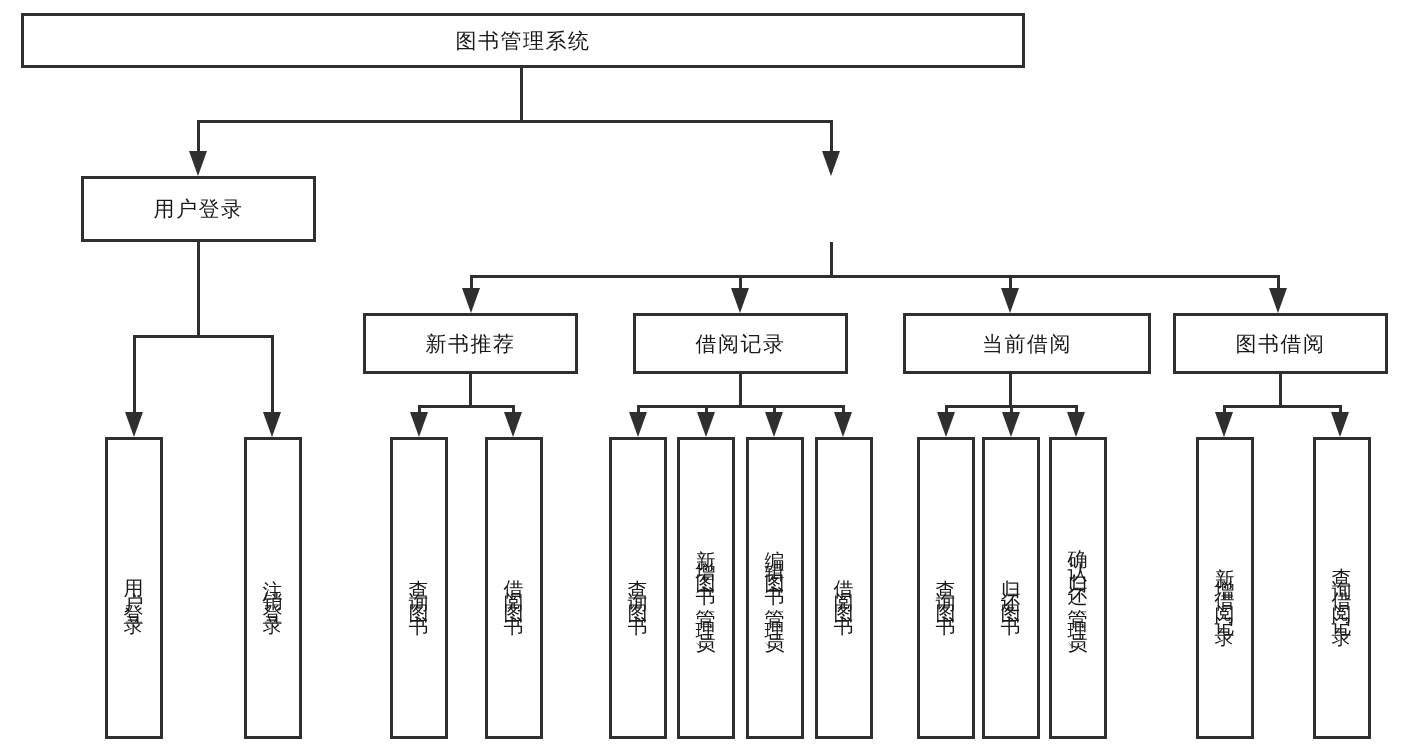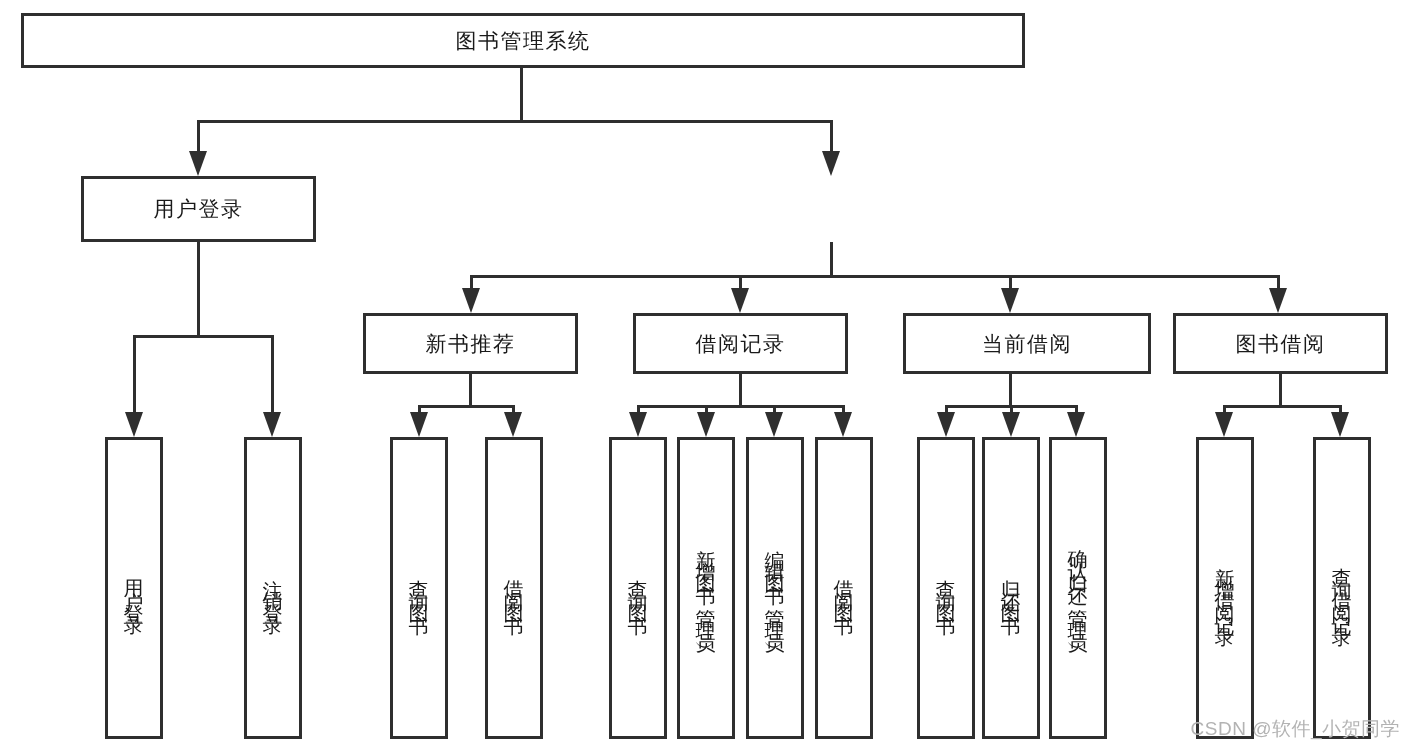--- a/index.html
+++ b/index.html
@@ -205,15 +205,14 @@
     <span class="v-label">确认归还（管理员）</span>
   </div>
 
   <div class="box" style="left:1196px; top:437px; width:58px; height:302px;">
     <span class="v-label">新增借阅记录</span>
   </div>
   <div class="box" style="left:1313px; top:437px; width:58px; height:302px;">
     <span class="v-label">查询借阅记录</span>
   </div>
 
-  <div class="watermark">CSDN @软件_小贺同学</div>
 
 </div>
 
 </body></html>

